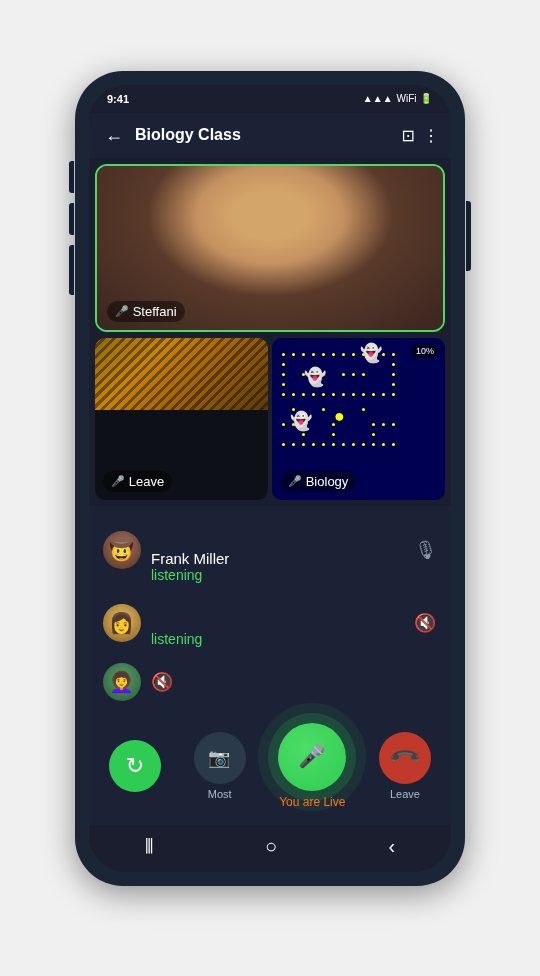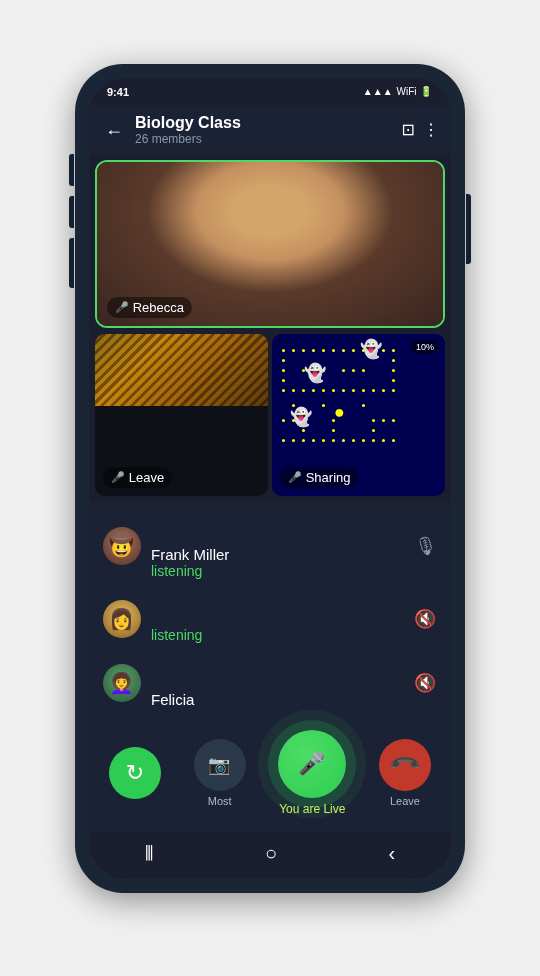--- a/index.html
+++ b/index.html
@@ -334,21 +334,21 @@
       box-shadow: 0 0 0 10px rgba(46,204,82,0.18), 0 0 0 20px rgba(46,204,82,0.08);
     }
     .ctrl-circle-red {
       background: #c0392b;
     }
     .ctrl-label {
       color: #aabbcc;
       font-size: 11px;
     }
     .live-label {
-      color: #bef264;
+      color: #f97316;
       font-size: 12px;
       font-weight: 500;
     }
     
     .nav-bar {
       background: #1a1e2e;
       display: flex;
       justify-content: space-around;
       align-items: center;
       padding: 10px 0 14px;
@@ -421,35 +421,34 @@
           <span>▲▲▲</span>
           <span>WiFi</span>
           <span>🔋</span>
         </div>
       </div>
 
       <div class="header">
         <span class="header-back">←</span>
         <div class="header-title-block">
           <div class="header-title">Biology Class</div>
-          <div class="header-subtitle">26 members</div>
         </div>
         <div class="header-actions">
           <span class="header-icon">⊡</span>
           <span class="header-icon">⋮</span>
         </div>
       </div>
 
       <div class="video-main">
         <div class="video-main-bg">
           <div class="person-silhouette"></div>
         </div>
         <div class="video-name-badge">
           <span class="mic-icon">🎤</span>
-          <span class="video-name">Rebecca</span>
+          <span class="video-name">Steffani</span>
         </div>
       </div>
 
       <div class="video-row">
 
         <div class="video-tile video-tile-left">
           <div class="tile-tiger-bg">
             <div class="tiger-stripes"></div>
           </div>
           <div class="video-name-badge" style="bottom:8px;left:8px;">
@@ -528,21 +527,21 @@
 
             <div class="ghost" style="top:28px;left:32px;color:#4488ff;">👻</div>
             <div class="ghost" style="top:4px;left:88px;color:#44cc44;">👻</div>
             <div class="ghost" style="top:72px;left:18px;color:#ff4444;">👻</div>
 
             <div class="pacman-char" style="top:68px;left:62px;color:#ffff00;">●</div>
           </div>
           <div class="tile-badge-10">10%</div>
           <div class="video-name-badge" style="bottom:8px;left:8px;">
             <span class="mic-icon">🎤</span>
-            <span class="video-name">Sharing</span>
+            <span class="video-name">Biology</span>
           </div>
         </div>
       </div>
 
       <div class="participants-list">
 
         <div class="participant-item">
           <div class="participant-avatar avatar-frank">🤠</div>
           <div class="participant-info">
             <div class="participant-name">Frank Miller</div>
@@ -554,24 +553,20 @@
         <div class="participant-item">
           <div class="participant-avatar avatar-rebecca">👩</div>
           <div class="participant-info">
             <div class="participant-status">listening</div>
           </div>
           <span class="participant-mic muted">🔇</span>
         </div>
 
         <div class="participant-item">
           <div class="participant-avatar avatar-felicia">👩‍🦱</div>
-          <div class="participant-info">
-            <div class="participant-name">Felicia</div>
-            <div class="participant-status"></div>
-          </div>
           <span class="participant-mic muted">🔇</span>
         </div>
       </div>
 
       <div class="controls-area">
         <div class="ctrl-btn">
           <div class="ctrl-circle ctrl-circle-green-sm">
             <span style="color:#fff;font-size:22px;">↻</span>
           </div>
         </div>

